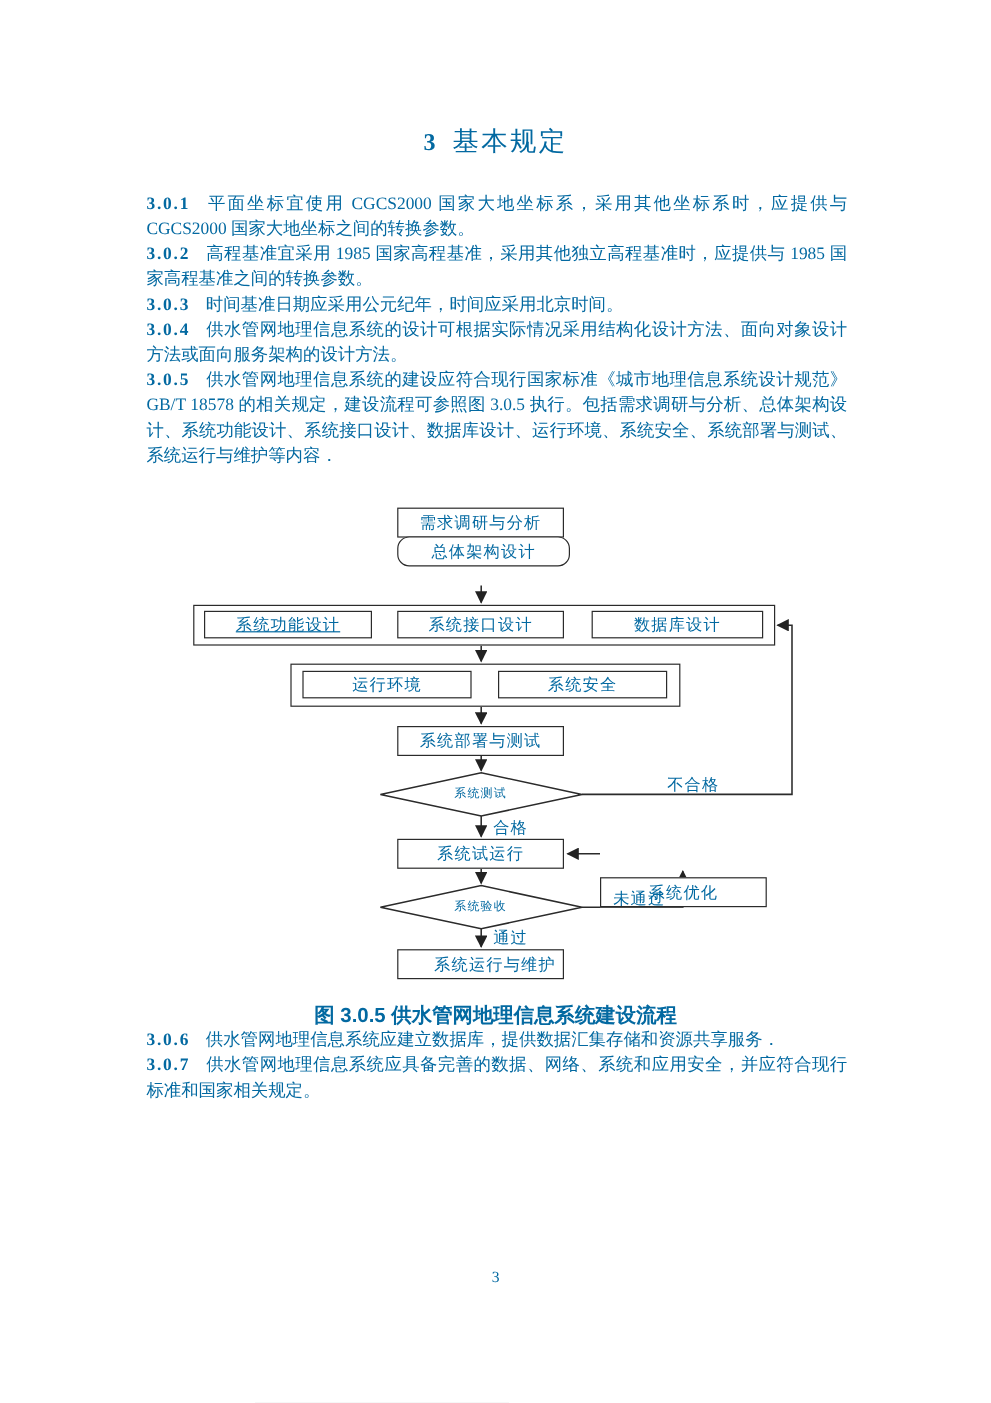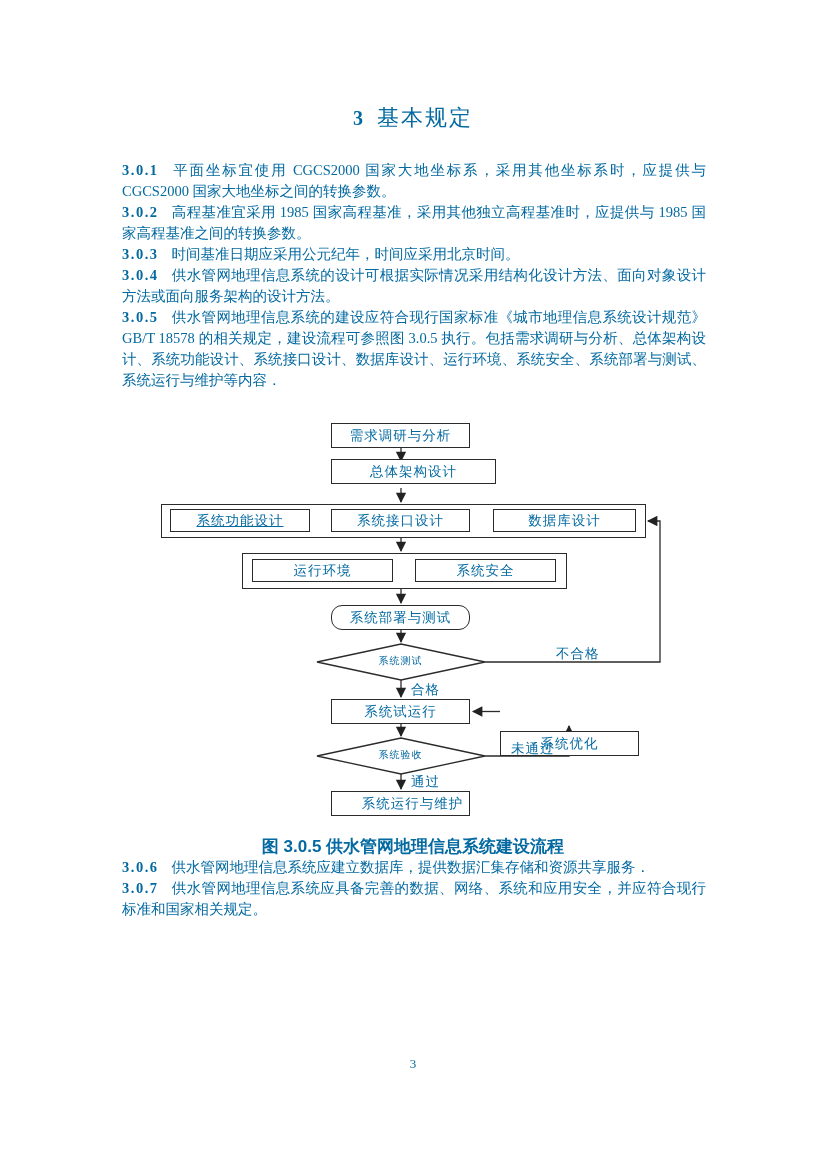--- a/index.html
+++ b/index.html
@@ -101,27 +101,27 @@
         <polyline points="485,341 569,341 569,311" marker-end="url(#ah)"></polyline>
         <polygon points="317,247 401,229 485,247 401,265" fill="#ffffff"></polygon>
         <polygon points="317,341 401,323 485,341 401,359" fill="#ffffff"></polygon>
       </g>
     </svg>
 
     <div class="fgroup" style="left:161px;top:89px;width:485px;height:34px;"></div>
     <div class="fgroup" style="left:242px;top:138px;width:325px;height:36px;"></div>
 
     <div class="fnode" style="left:331px;top:8px;width:139px;height:25px;">需求调研与分析</div>
-    <div class="fnode" style="left:331px;top:44px;width:165px;height:25px;">总体架构设计</div>
+    <div class="fnode" style="left:331px;top:32px;width:144px;height:25px;border-radius:10px;">总体架构设计</div>
     <div class="fnode" style="left:170px;top:94px;width:140px;height:23px;text-decoration:underline;">系统功能设计</div>
     <div class="fnode" style="left:331px;top:94px;width:139px;height:23px;">系统接口设计</div>
     <div class="fnode" style="left:493px;top:94px;width:143px;height:23px;">数据库设计</div>
     <div class="fnode" style="left:252px;top:144px;width:141px;height:23px;">运行环境</div>
     <div class="fnode" style="left:415px;top:144px;width:141px;height:23px;">系统安全</div>
-    <div class="fnode" style="left:331px;top:190px;width:139px;height:25px;border-radius:11px;">系统部署与测试</div>
+    <div class="fnode" style="left:331px;top:190px;width:139px;height:25px;">系统部署与测试</div>
     <div class="fnode" style="left:331px;top:284px;width:139px;height:25px;">系统试运行</div>
     <div class="fnode" style="left:500px;top:284px;width:139px;height:25px;margin-top:32px;">系统优化</div>
     <div class="fnode" style="left:331px;top:376px;width:139px;height:25px;padding-left:24px;">系统运行与维护</div>
 
     <div class="dlabel" style="left:331px;top:239px;">系统测试</div>
     <div class="dlabel" style="left:331px;top:333px;">系统验收</div>
 
     <div class="elabel" style="left:556px;top:230px;">不合格</div>
     <div class="elabel" style="left:411px;top:266px;">合格</div>
     <div class="elabel" style="left:511px;top:325px;">未通过</div>

